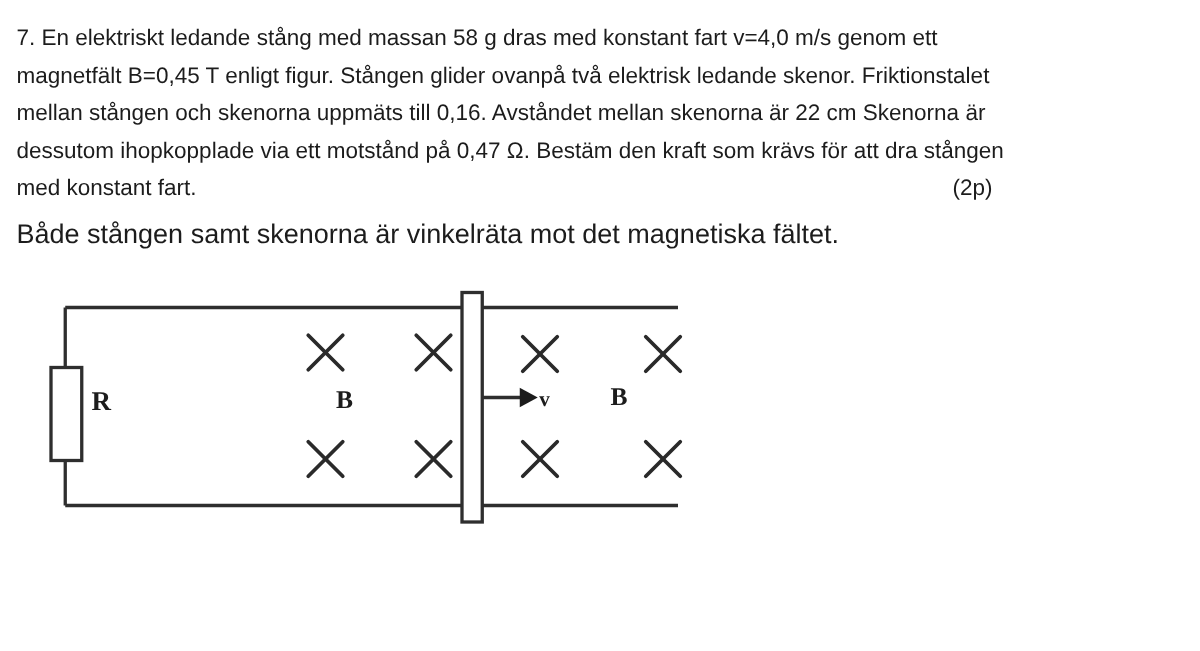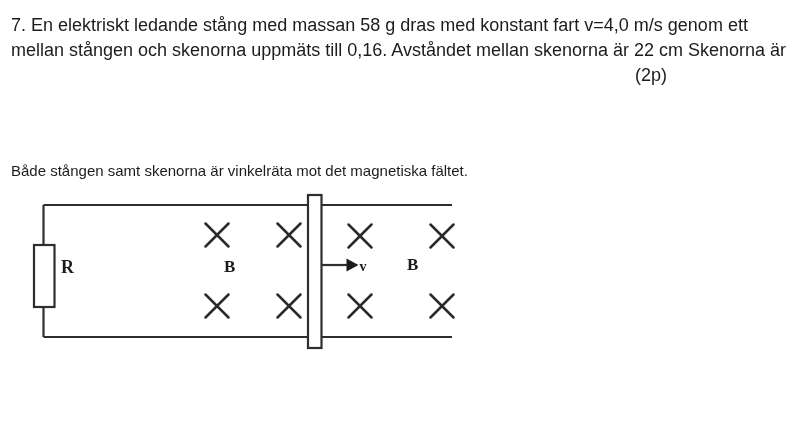--- a/index.html
+++ b/index.html
@@ -10,35 +10,35 @@
     background: #ffffff;
     font-family: "Liberation Sans", sans-serif;
     color: #1c1c1c;
     overflow: hidden;
   }
   .problem-text {
     position: absolute;
     left: 11px;
     top: 13px;
     width: 700px;
-    font-size: 18px;
+    font-size: 15px;
     line-height: 25px;
   }
   .line { white-space: nowrap; }
   .last-line { position: relative; }
   .points {
     position: absolute;
     left: 624px;
     top: 0;
   }
   .note {
     position: absolute;
     left: 11px;
-    top: 162px;
-    font-size: 15px;
+    top: 146px;
+    font-size: 18px;
     white-space: nowrap;
   }
   .figure-wrap {
     position: absolute;
     left: 25px;
     top: 186px;
     width: 440px;
     height: 174px;
   }
   svg .wire {
@@ -63,22 +63,25 @@
     fill: #1c1c1c;
   }
 </style>
 </head>
 <body>
 
 <div class="page">
 
   <div class="problem-text">
     <div class="line">7. En elektriskt ledande stång med massan 58 g dras med konstant fart v=4,0 m/s genom ett</div>
+    <div class="line">magnetfält B=0,45 T enligt figur. Stången glider ovanpå två elektrisk ledande skenor. Friktionstalet</div>
     <div class="line">mellan stången och skenorna uppmäts till 0,16. Avståndet mellan skenorna är 22 cm Skenorna är</div>
+    <div class="line">dessutom ihopkopplade via ett motstånd på 0,47 Ω. Bestäm den kraft som krävs för att dra stången</div>
     <div class="line last-line">
+      <span>med konstant fart.</span>
       <span class="points">(2p)</span>
     </div>
   </div>
 
   <div class="note">Både stången samt skenorna är vinkelräta mot det magnetiska fältet.</div>
 
   <div class="figure-wrap">
     <svg width="440" height="174" viewBox="25 186 440 174">
 
       <line class="wire" x1="43.5" y1="205" x2="452" y2="205"></line>

